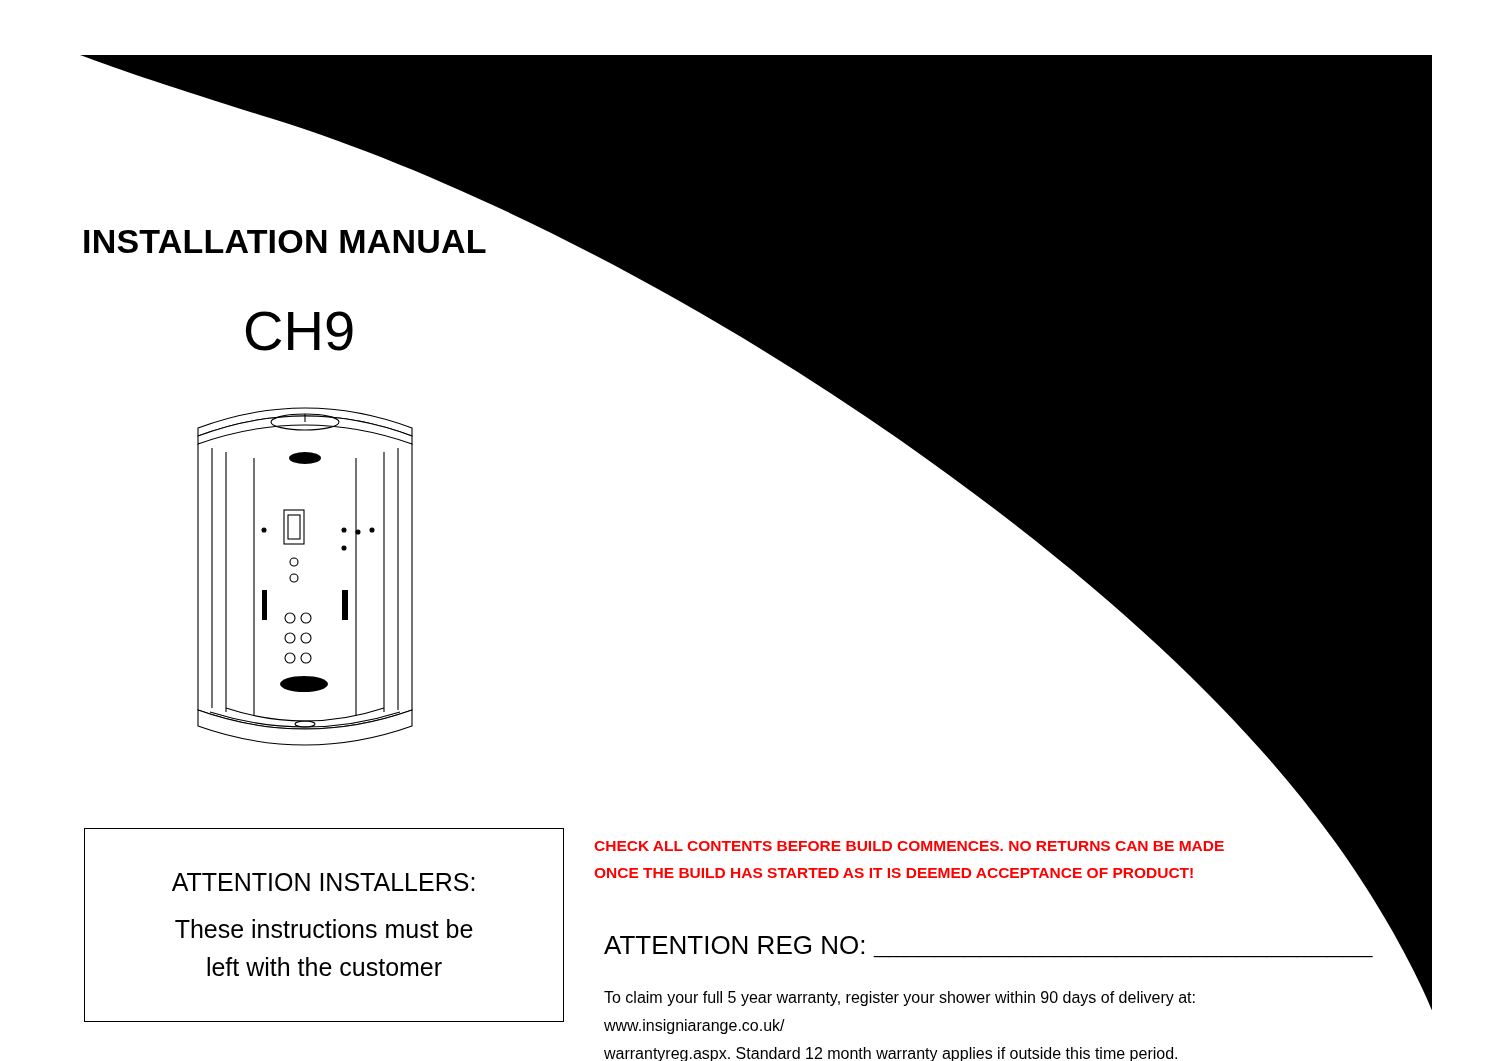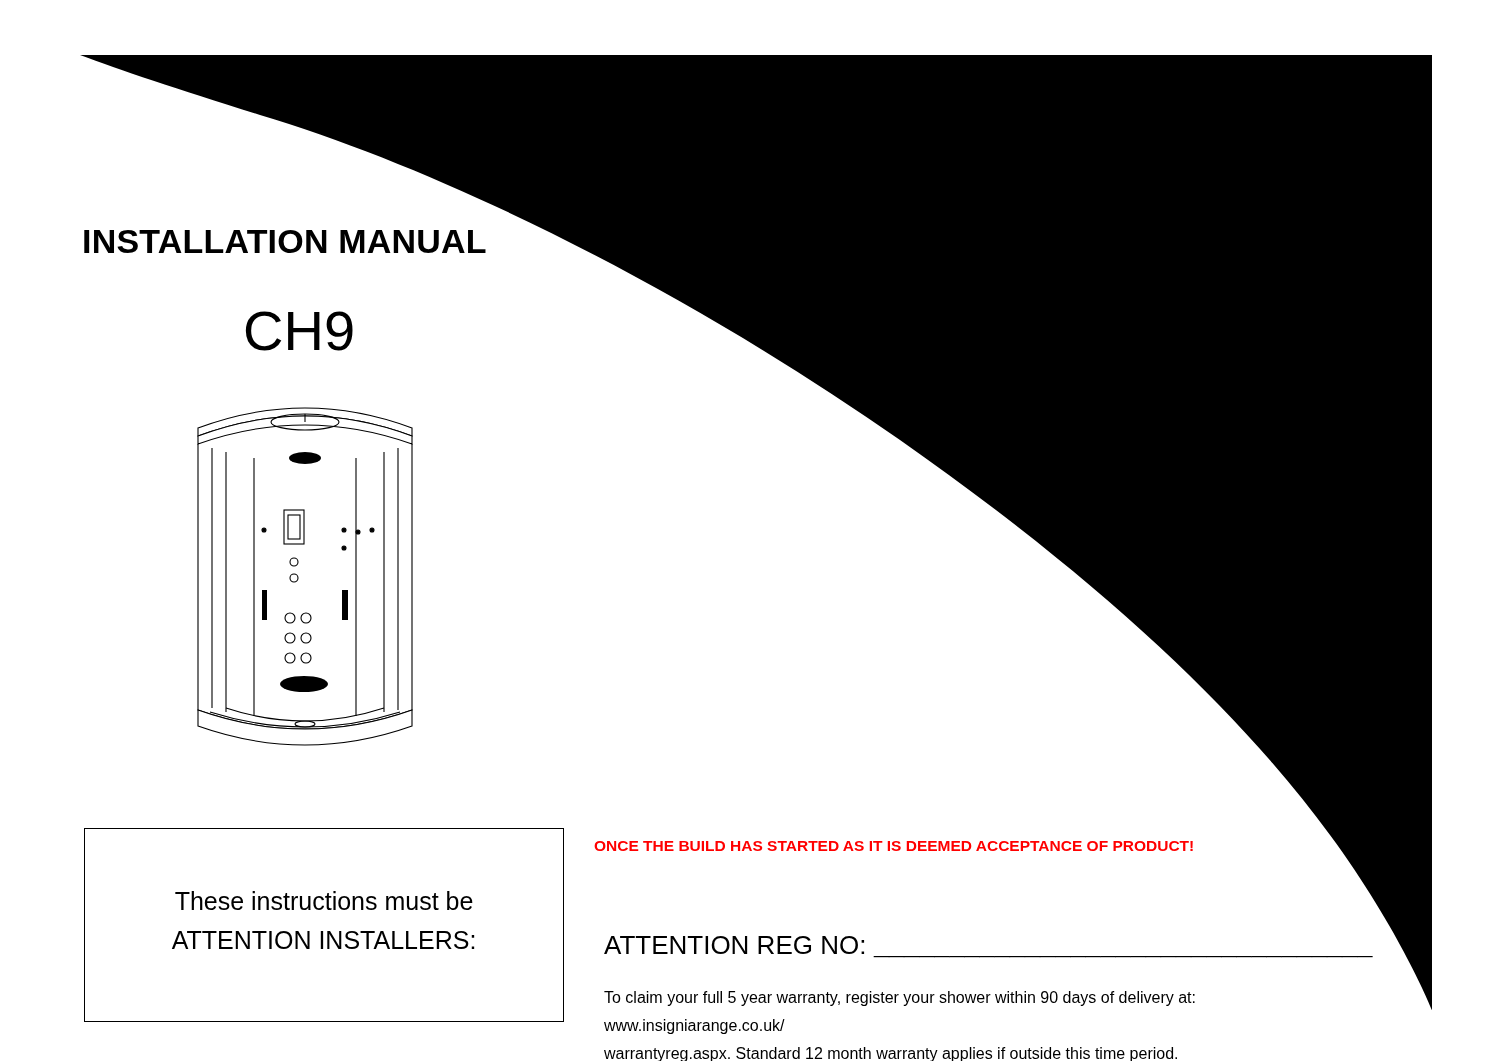--- a/index.html
+++ b/index.html
@@ -164,25 +164,27 @@
       <circle cx="164" cy="158" r="2" fill="#000000"></circle>
 
       <path d="M18 320 Q125 358 232 320 L232 336 Q125 374 18 336 Z" fill="#ffffff"></path>
       <path d="M30 322 Q125 352 220 322"></path>
       <path d="M46 318 Q125 344 204 318"></path>
       <ellipse cx="125" cy="334" rx="10" ry="3"></ellipse>
     </g>
   </svg>
 
   <div class="attention-box">
+    <div class="attention-line first">ATTENTION INSTALLERS:</div>
     <div class="attention-line">These instructions must be</div>
-    <div class="attention-line first">ATTENTION INSTALLERS:</div>
+    <div class="attention-line">left with the customer</div>
   </div>
 
   <div class="warning-text">
+    <div>CHECK ALL CONTENTS BEFORE BUILD COMMENCES. NO RETURNS CAN BE MADE</div>
     <div>ONCE THE BUILD HAS STARTED AS IT IS DEEMED ACCEPTANCE OF PRODUCT!</div>
   </div>
 
   <div class="warranty-reg">
     <span>ATTENTION REG NO:</span>
     <span class="warranty-line">_________________________________</span>
   </div>
 
   <div class="warranty-note">
     <div>To claim your full 5 year warranty, register your shower within  90 days of delivery at:  www.insigniarange.co.uk/</div>

